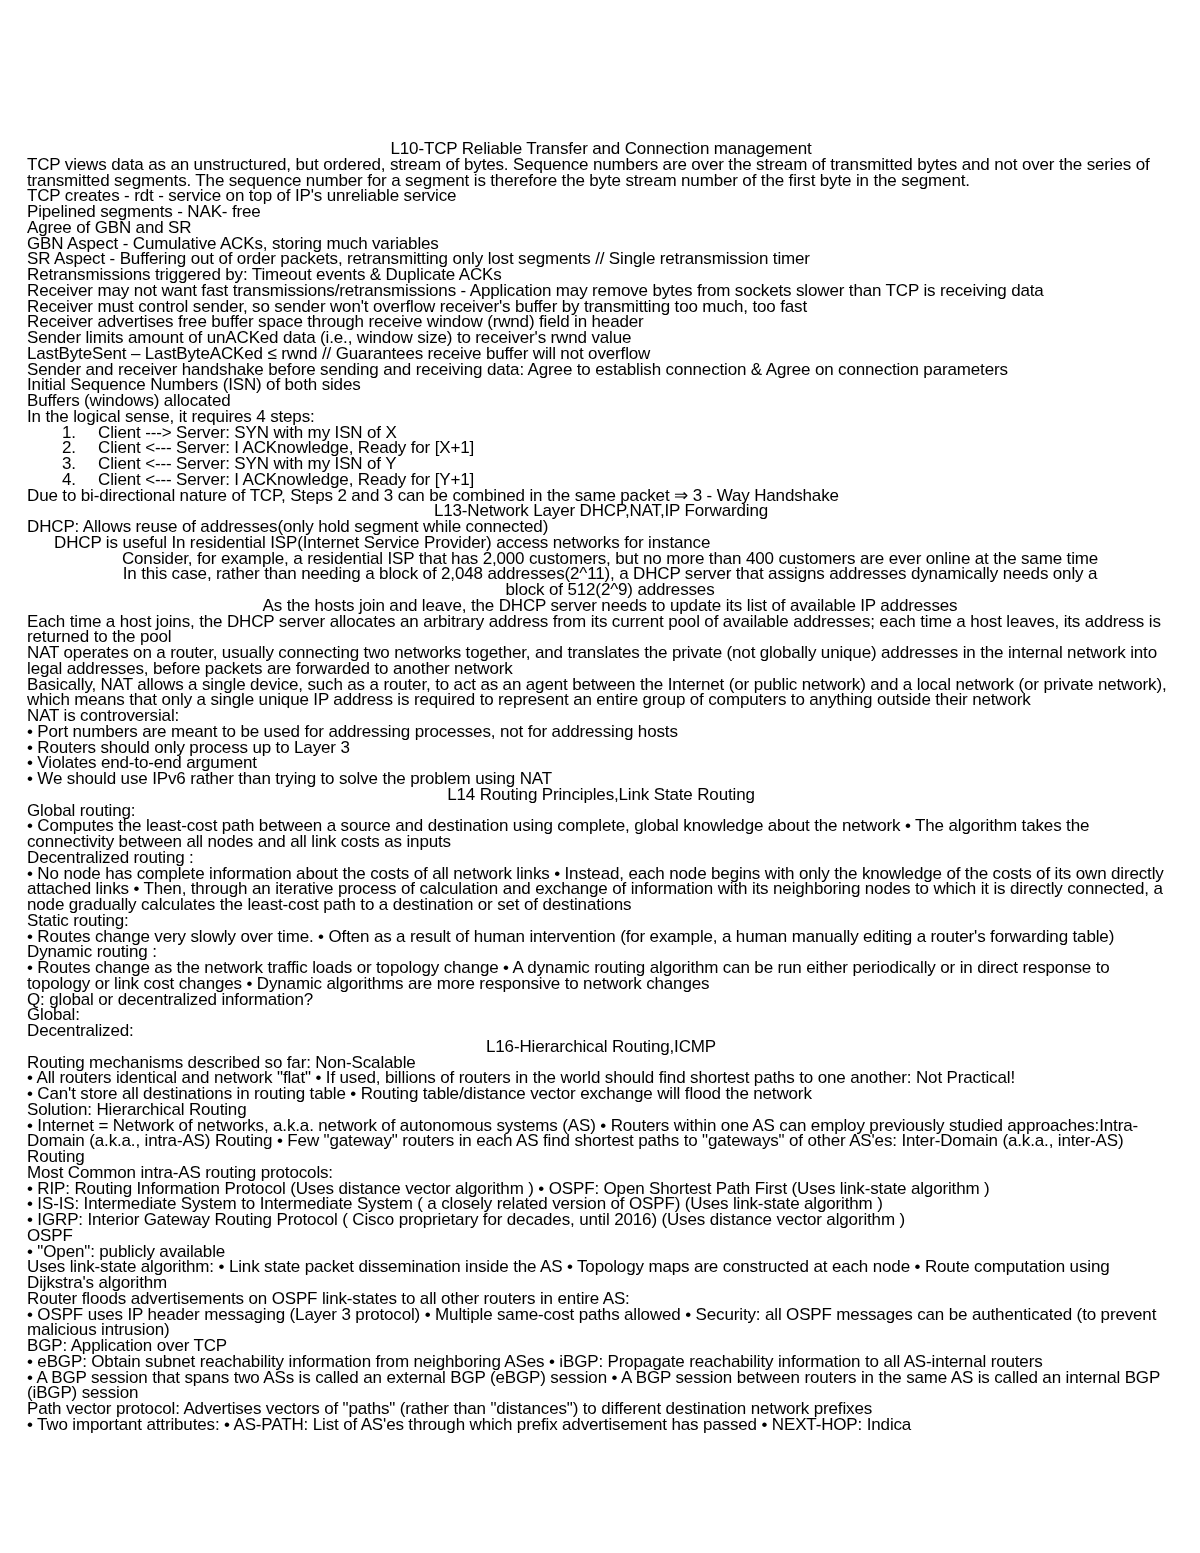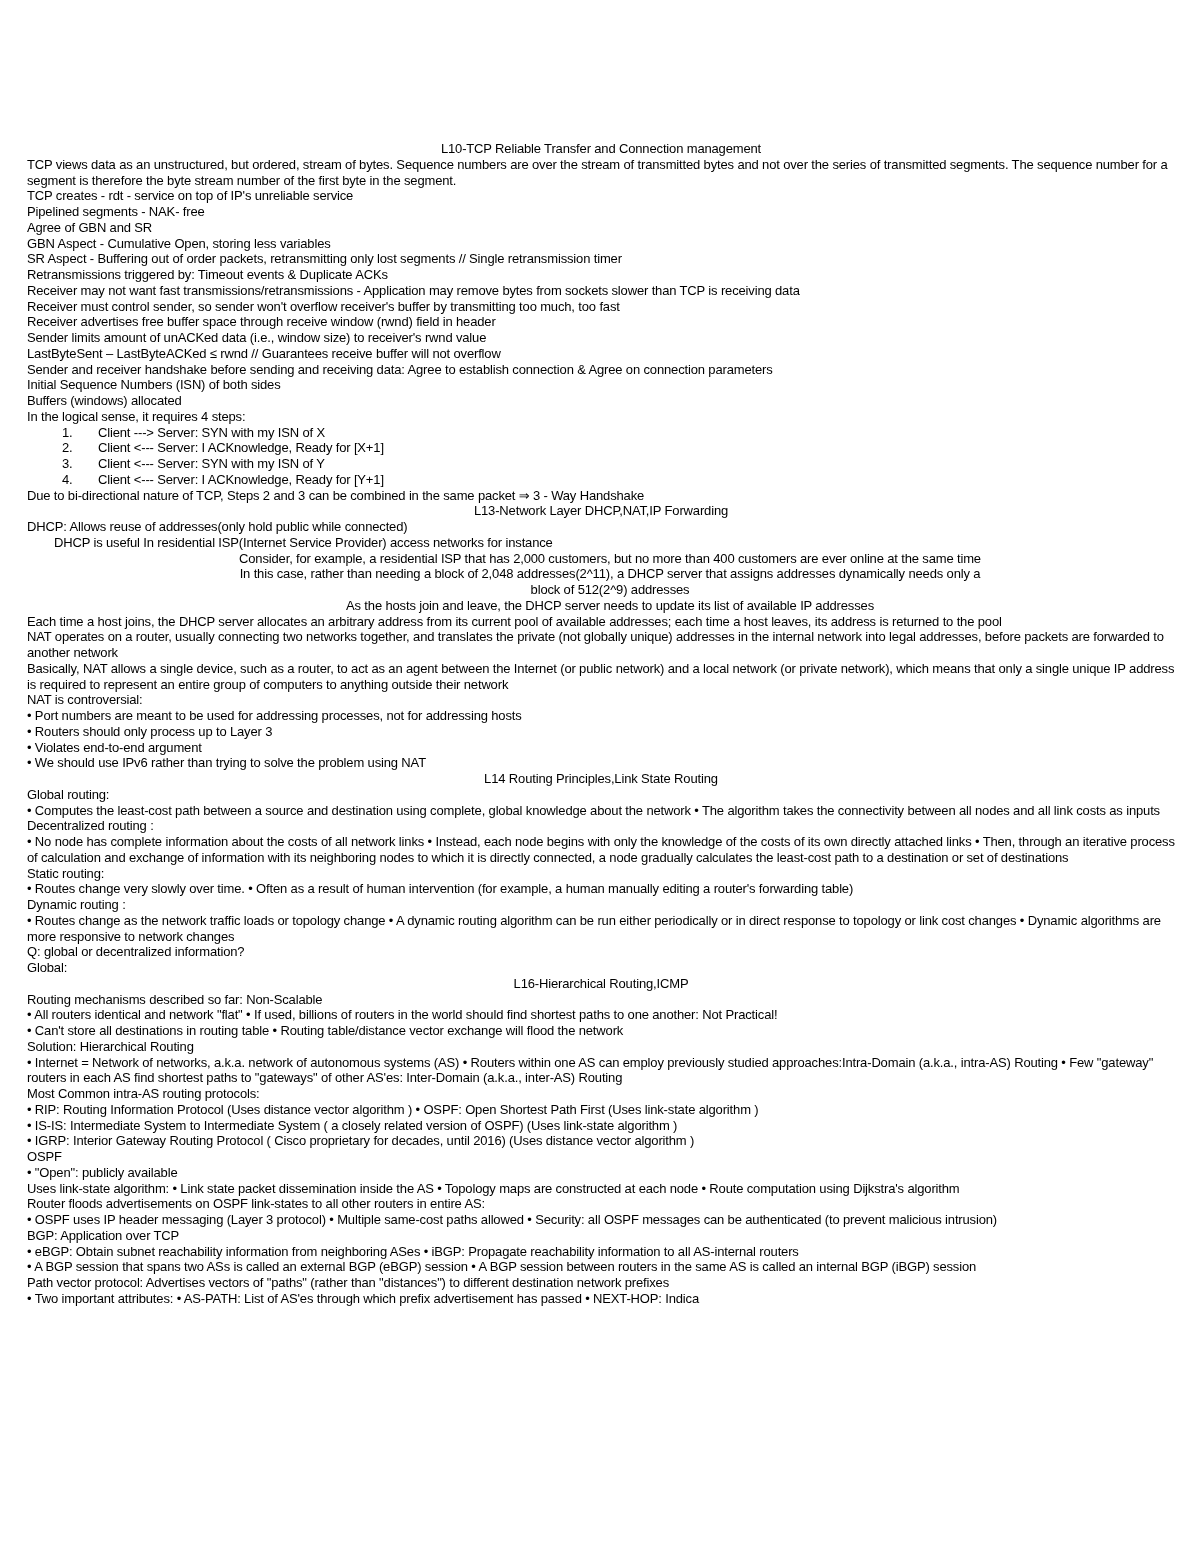--- a/index.html
+++ b/index.html
@@ -2,40 +2,40 @@
 <html><head>
 <meta charset="utf-8">
 <style>
   html, body { margin: 0; padding: 0; background: #ffffff; }
   body {
     width: 1200px; height: 1553px; position: relative; overflow: hidden;
     font-family: "Liberation Sans", sans-serif; color: #000;
   }
   .page {
     position: absolute; left: 27px; top: 141px; width: 1148px;
-    font-size: 13px; line-height: 15.75px; letter-spacing: -0.15px;
+    font-size: 17px; line-height: 15.75px; letter-spacing: -0.15px;
   }
   .line { display: block; white-space: normal; }
   .heading { display: block; text-align: center; }
   .indent2 { padding-left: 18px; text-align: center; }
   .ol-item { display: block; position: relative; padding-left: 71px; }
   .ol-num { position: absolute; left: 35px; width: 20px; }
 </style>
 </head>
 <body>
 
 <div class="page">
 
   <div>
     <span class="heading">L10-TCP Reliable Transfer and Connection management</span>
     <span class="line">TCP views data as an unstructured, but ordered, stream of bytes. Sequence numbers are over the stream of transmitted bytes and not over the series of transmitted segments.  The sequence number for a segment is therefore the byte stream number of the first byte in the segment.</span>
     <span class="line">TCP creates - rdt - service on top of IP's unreliable service</span>
     <span class="line">Pipelined segments - NAK- free</span>
     <span class="line">Agree of GBN and SR</span>
-    <span class="line">GBN Aspect - Cumulative Open, storing less variables</span>
+    <span class="line">GBN Aspect - Cumulative ACKs, storing much variables</span>
     <span class="line">SR Aspect - Buffering out of order packets, retransmitting only lost segments // Single retransmission timer</span>
     <span class="line">Retransmissions triggered by: Timeout events &amp; Duplicate ACKs</span>
     <span class="line">Receiver may not want fast transmissions/retransmissions - Application may remove bytes from sockets slower than TCP is receiving data</span>
     <span class="line">Receiver must control sender, so sender won't overflow receiver's buffer by transmitting too much, too fast</span>
     <span class="line">Receiver advertises free buffer space through receive window (rwnd) field in header</span>
     <span class="line">Sender limits amount of unACKed data (i.e., window size) to receiver's rwnd value</span>
     <span class="line">LastByteSent – LastByteACKed ≤ rwnd // Guarantees receive buffer will not overflow</span>
     <span class="line">Sender and receiver handshake before sending and receiving data: Agree to establish connection &amp; Agree on connection parameters</span>
     <span class="line">Initial Sequence Numbers (ISN) of both sides</span>
     <span class="line">Buffers (windows) allocated</span>
@@ -44,21 +44,21 @@
       <span class="ol-item"><span class="ol-num">1.</span><span>Client ---&gt; Server: SYN with my ISN of X</span></span>
       <span class="ol-item"><span class="ol-num">2.</span><span>Client &lt;--- Server: I ACKnowledge, Ready for [X+1]</span></span>
       <span class="ol-item"><span class="ol-num">3.</span><span>Client &lt;--- Server: SYN with my ISN of Y</span></span>
       <span class="ol-item"><span class="ol-num">4.</span><span>Client &lt;--- Server: I ACKnowledge, Ready for [Y+1]</span></span>
     </div>
     <span class="line">Due to bi-directional nature of TCP, Steps 2 and 3 can be combined in the same packet ⇒ 3 - Way Handshake</span>
   </div>
 
   <div>
     <span class="heading">L13-Network Layer DHCP,NAT,IP Forwarding</span>
-    <span class="line">DHCP: Allows reuse of addresses(only hold public while connected)</span>
+    <span class="line">DHCP: Allows reuse of addresses(only hold segment while connected)</span>
     <span class="line" style="padding-left:27px">DHCP is useful In  residential ISP(Internet Service Provider) access networks for instance</span>
     <span class="line indent2">Consider, for example, a residential ISP that has 2,000 customers, but no more than 400 customers are ever online at the same time</span>
     <span class="line indent2">In this case, rather than needing a block of 2,048 addresses(2^11), a DHCP server that assigns addresses dynamically needs only a</span>
     <span class="line indent2">block of 512(2^9) addresses</span>
     <span class="line indent2">As the hosts join and leave, the DHCP server needs to update its list of available IP addresses</span>
     <span class="line">Each time a host joins, the DHCP server allocates an arbitrary address from its current pool of available addresses; each time a host leaves, its address is returned to the pool</span>
     <span class="line">NAT operates on a router, usually connecting two networks together, and translates the private (not globally unique) addresses in the internal network into legal addresses, before packets are forwarded to another network</span>
     <span class="line">Basically, NAT allows a single device, such as a router, to act as an agent between the Internet (or public network) and a local network (or private network), which means that only a single unique IP address is required to represent an entire group of computers to anything outside their network</span>
     <span class="line">NAT is controversial:</span>
     <span class="line">• Port numbers are meant to be used for addressing processes, not for addressing hosts</span>
@@ -72,20 +72,21 @@
     <span class="line">Global routing:</span>
     <span class="line">• Computes the least-cost path between a source and destination using complete, global knowledge about the network • The algorithm takes the connectivity between all nodes and all link costs as inputs</span>
     <span class="line">Decentralized routing :</span>
     <span class="line">• No node has complete information about the costs of all network links • Instead, each node begins with only the knowledge of the costs of its own directly attached links • Then, through an iterative process of calculation and exchange of information with its neighboring nodes to which it is directly connected, a node gradually calculates the least-cost path to a destination or set of destinations</span>
     <span class="line">Static routing:</span>
     <span class="line">• Routes change very slowly over time. • Often as a result of human intervention (for example, a human manually editing a router's forwarding table)</span>
     <span class="line">Dynamic routing :</span>
     <span class="line">• Routes change as the network traffic loads or topology change • A dynamic routing algorithm can be run either periodically or in direct response to topology or link cost changes • Dynamic algorithms are more responsive to network changes</span>
     <span class="line">Q: global or decentralized information?</span>
     <span class="line">Global:</span>
+    <span class="line">Decentralized:</span>
   </div>
 
   <div>
     <span class="heading">L16-Hierarchical Routing,ICMP</span>
     <span class="line">Routing mechanisms described so far: Non-Scalable</span>
     <span class="line">• All routers identical and network "flat" • If used, billions of routers in the world should find shortest paths to one another: Not Practical!</span>
     <span class="line">• Can't store all destinations in routing table • Routing table/distance vector exchange will flood the network</span>
     <span class="line">Solution: Hierarchical Routing</span>
     <span class="line">• Internet = Network of networks, a.k.a. network of autonomous systems (AS) • Routers within one AS can employ previously studied approaches:Intra-Domain (a.k.a., intra-AS) Routing • Few "gateway" routers in each AS find shortest paths to "gateways" of other AS'es: Inter-Domain (a.k.a., inter-AS) Routing</span>
     <span class="line">Most Common intra-AS routing protocols:</span>

